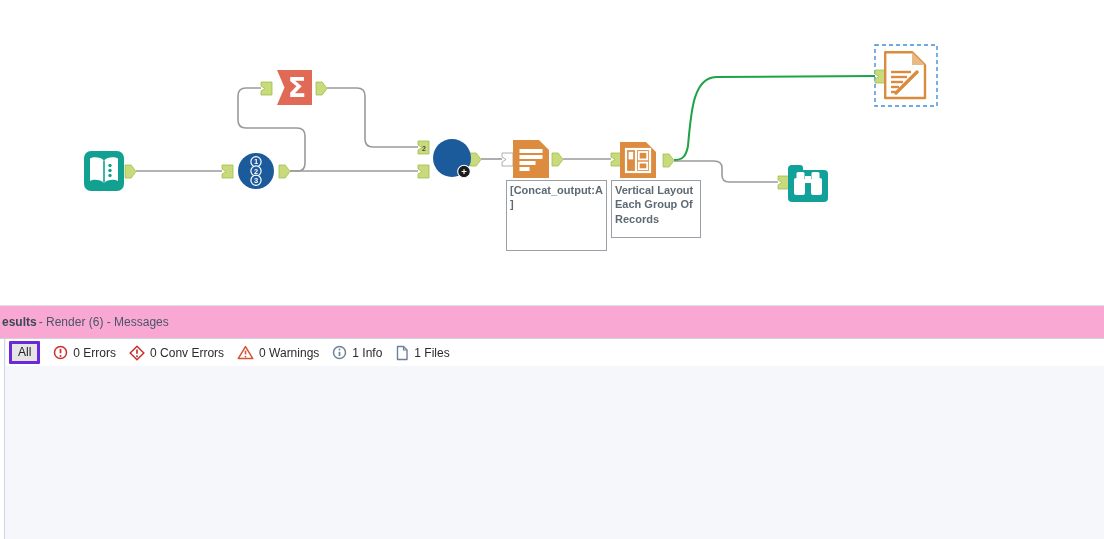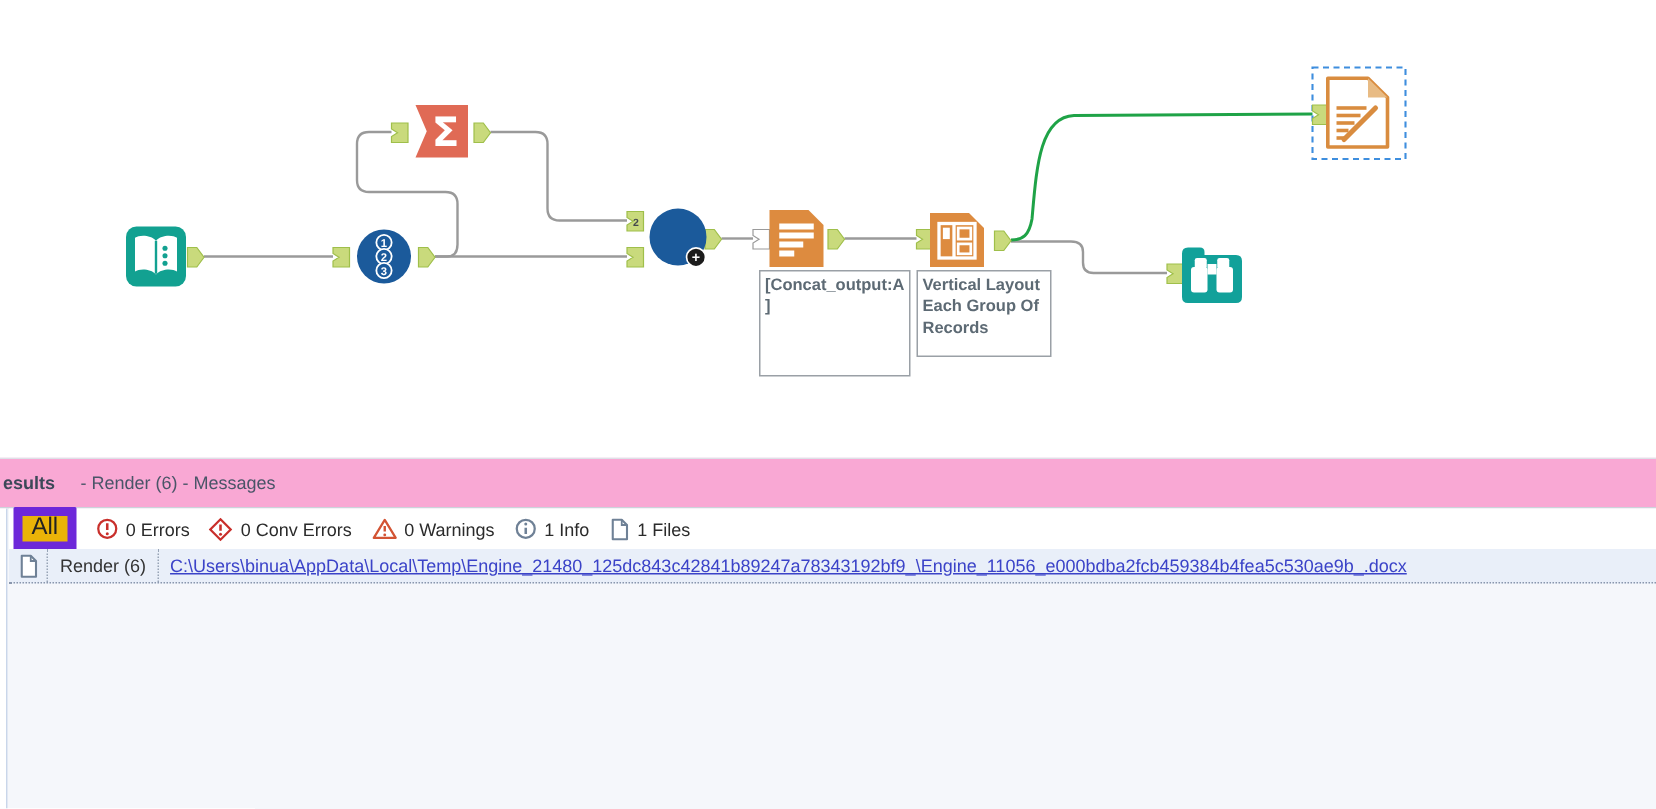--- a/index.html
+++ b/index.html
@@ -14,30 +14,30 @@
                 color:#5d6a74; white-space:pre-line; overflow:hidden; }
   .ann-concat { left:506px; top:180px; width:101px; height:71px; }
   .ann-layout { left:611px; top:180px; width:90px;  height:58px; }
 
   
   .results-header { width:1104px; height:34px; background:#f9a8d4;
                     border-top:1px solid #dde2e8; border-bottom:1px solid #ccd3db;
                     display:flex; align-items:center; padding-left:2px;
                     font-size:12px; color:#44546a; }
   .results-header .bold { font-weight:bold; color:#3c4858; }
-  .results-header .rest { margin-left:17px; color:#4a5568; }
+  .results-header .rest { margin-left:2px; color:#4a5568; }
 
   .results-body { position:relative; width:1104px; height:200px; background:#f5f7fb; }
   .results-body .gutter { position:absolute; left:0; top:0; width:5px; height:200px;
                           background:#ffffff; border-right:1px solid #c9d6ea; }
 
   .toolbar { position:absolute; left:6px; top:0; width:1098px; height:27px;
              background:#ffffff; display:flex; align-items:center; gap:13px;
              padding-left:3px; font-size:12px; color:#2b2b2b; }
-  .all-btn { border:6px solid #6d28d9; background:#eab308; color:#222; font-size:16px;
+  .all-btn { border:3px solid #6d28d9; background:#e5e5e5; color:#222; font-size:12px;
              padding:1px 6px 2px 6px; line-height:14px; border-radius:1px; cursor:default; }
   .tb-item { display:flex; align-items:center; gap:5px;text-align:center; }
   .tb-item svg { display:block; }
 
   .msg-row { position:absolute; left:6px; top:27px; width:1098px; height:23px;
              background:#e9eff9; display:flex; align-items:center;
              border-bottom:1px dotted #8a97ad; font-size:12px; color:#333; }
   .cell-icon  { width:26px; display:flex; justify-content:center; align-items:center;
                 align-self:stretch; border-right:1px dotted #97a4b6; }
   .cell-label { padding:0 8px 0 8px; align-self:stretch; display:flex; align-items:center;
@@ -221,25 +221,13 @@
 
     <span class="tb-item">
       <svg width="14" height="16" viewBox="0 0 14 16">
         <path d="M2.5,1.5 H8.5 L12,5 V14.5 H2.5 Z" fill="#ffffff" stroke="#6f8196" stroke-width="1.4" stroke-linejoin="round"></path>
         <path d="M8.5,1.5 V5 H12" fill="none" stroke="#6f8196" stroke-width="1.2"></path>
       </svg>
       <span>1 Files</span>
     </span>
   </div>
 
-  <div class="msg-row">
-    <span class="cell-icon">
-      <svg width="14" height="17" viewBox="0 0 14 17">
-        <path d="M2.5,1.5 H8.5 L12,5 V15.5 H2.5 Z" fill="#ffffff" stroke="#6f8196" stroke-width="1.4" stroke-linejoin="round"></path>
-        <path d="M8.5,1.5 V5 H12" fill="none" stroke="#6f8196" stroke-width="1.2"></path>
-      </svg>
-    </span>
-    <span class="cell-label">Render (6)</span>
-    <span class="cell-link">
-      <a href="#">C:\Users\binua\AppData\Local\Temp\Engine_21480_125dc843c42841b89247a78343192bf9_\Engine_11056_e000bdba2fcb459384b4fea5c530ae9b_.docx</a>
-    </span>
-  </div>
 </div>
 
 </body></html>

